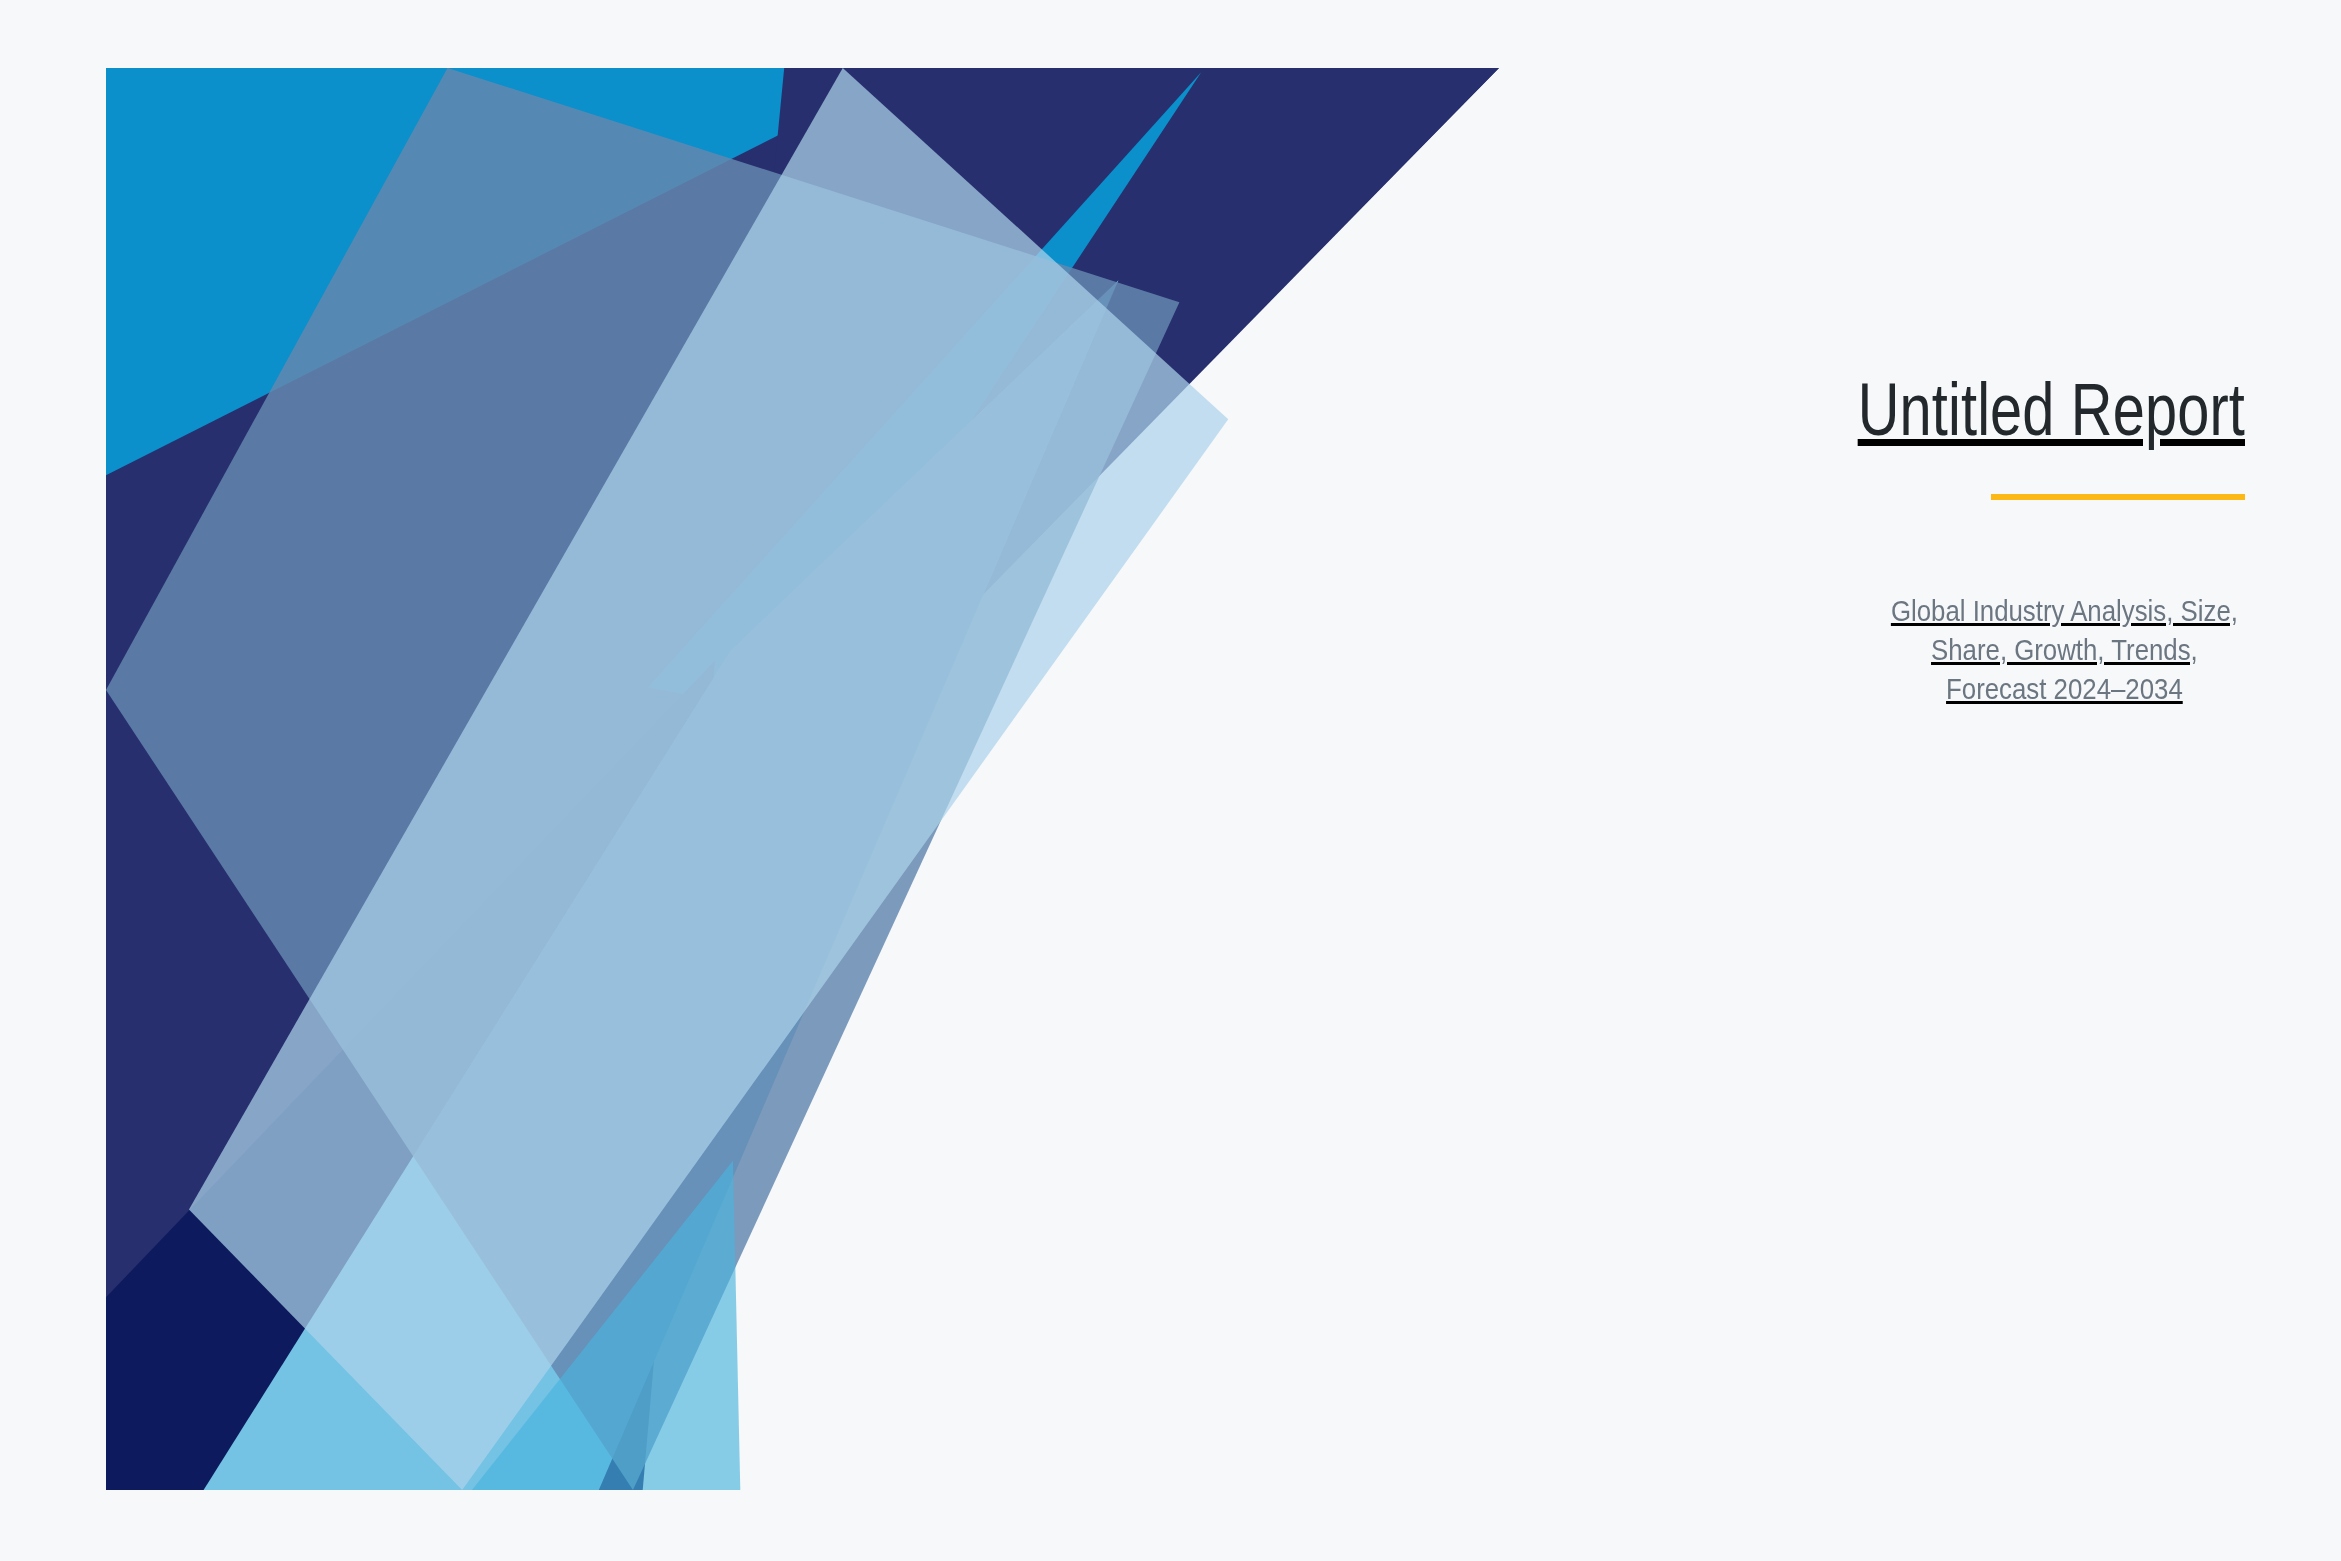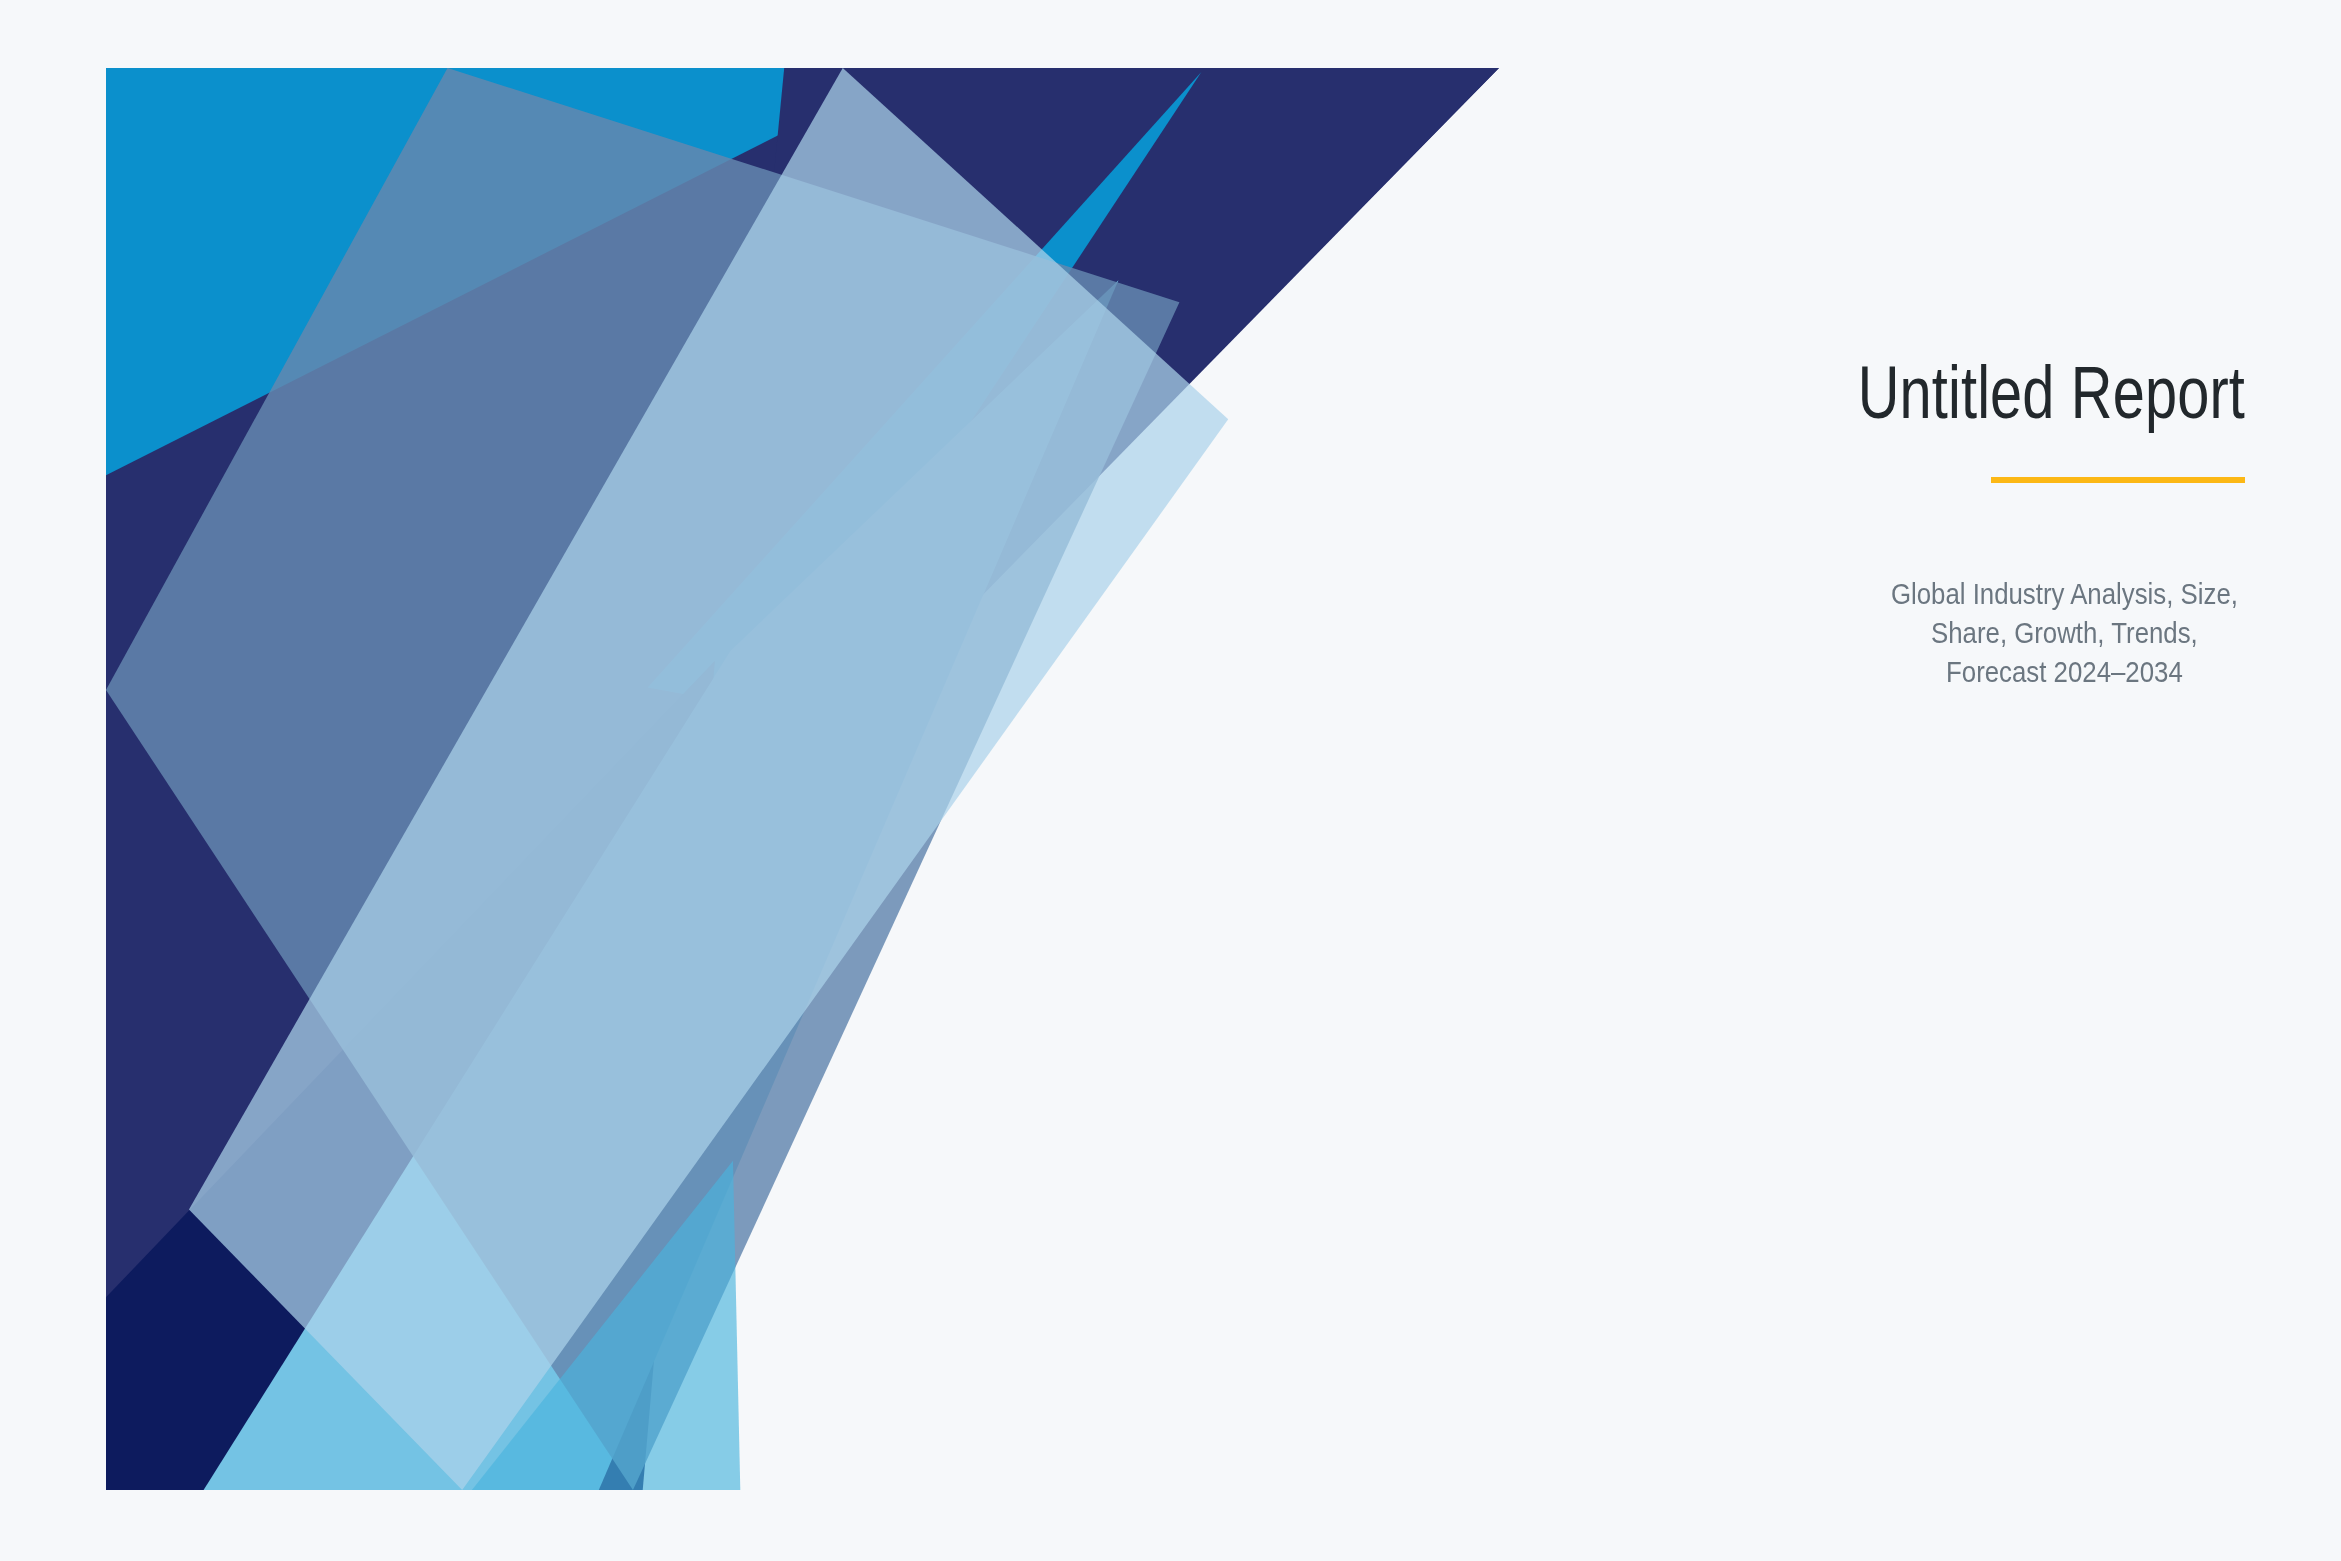--- a/index.html
+++ b/index.html
@@ -35,23 +35,24 @@
   #artwork-svg {
     display: block;
     width: 100%;
     height: 100%;
   }
 
   
   #text-column {
     position: absolute;
     left: 1552px;
-    top: 354px;
+    top: 371px;
     width: 693px;
     text-align: right;
+    text-decoration: underline;
   }
 
   #report-title {
     margin: 0;
     font-family: "Liberation Sans Narrow", "Liberation Sans", "DejaVu Sans", sans-serif;
     font-size: 74px;
     font-weight: 300;
     line-height: 1.05;
     letter-spacing: 0.2px;
     color: #22282c;

